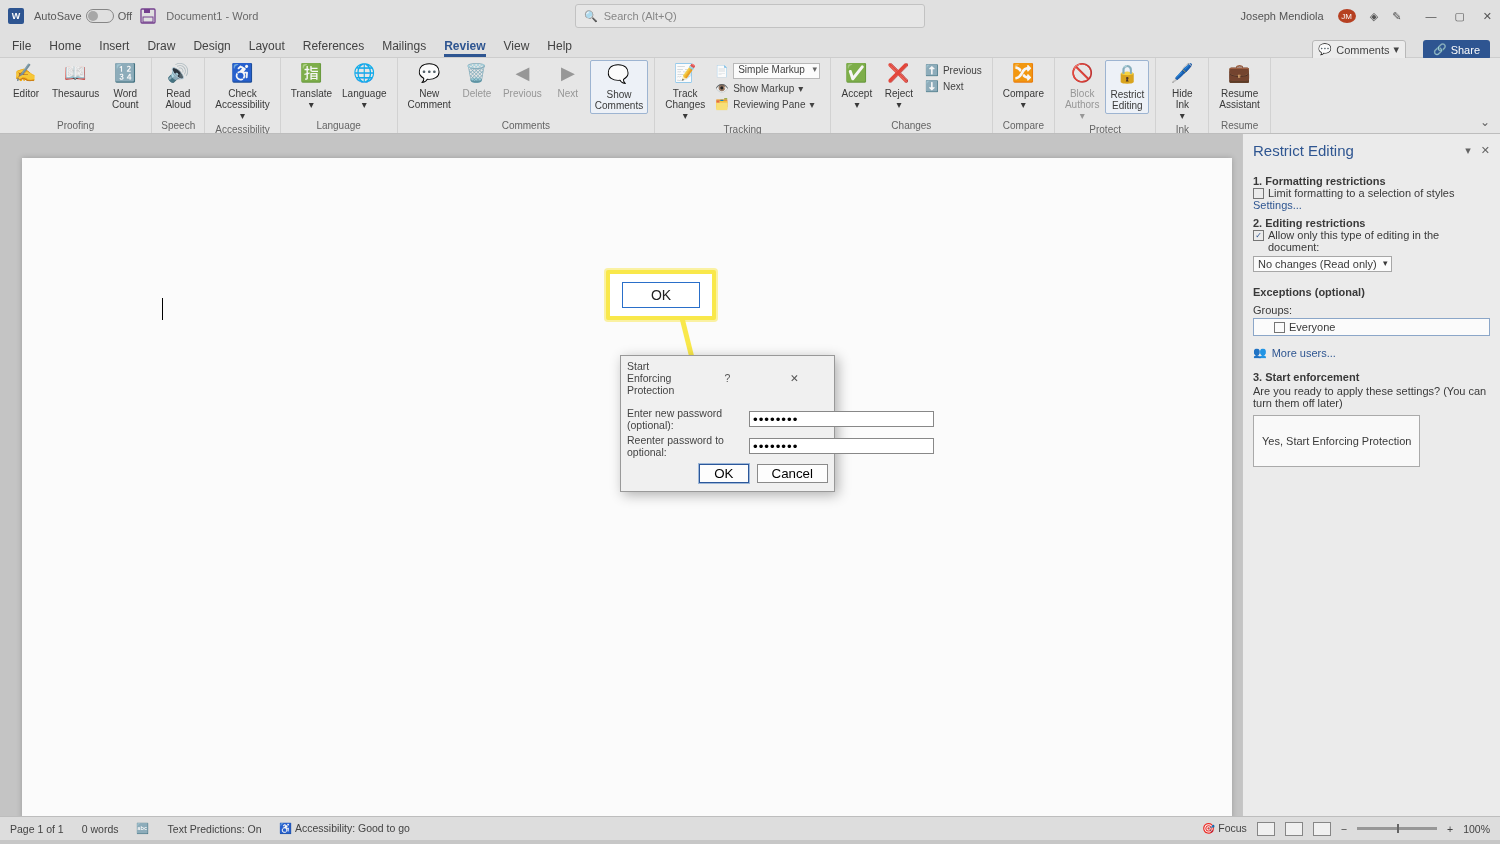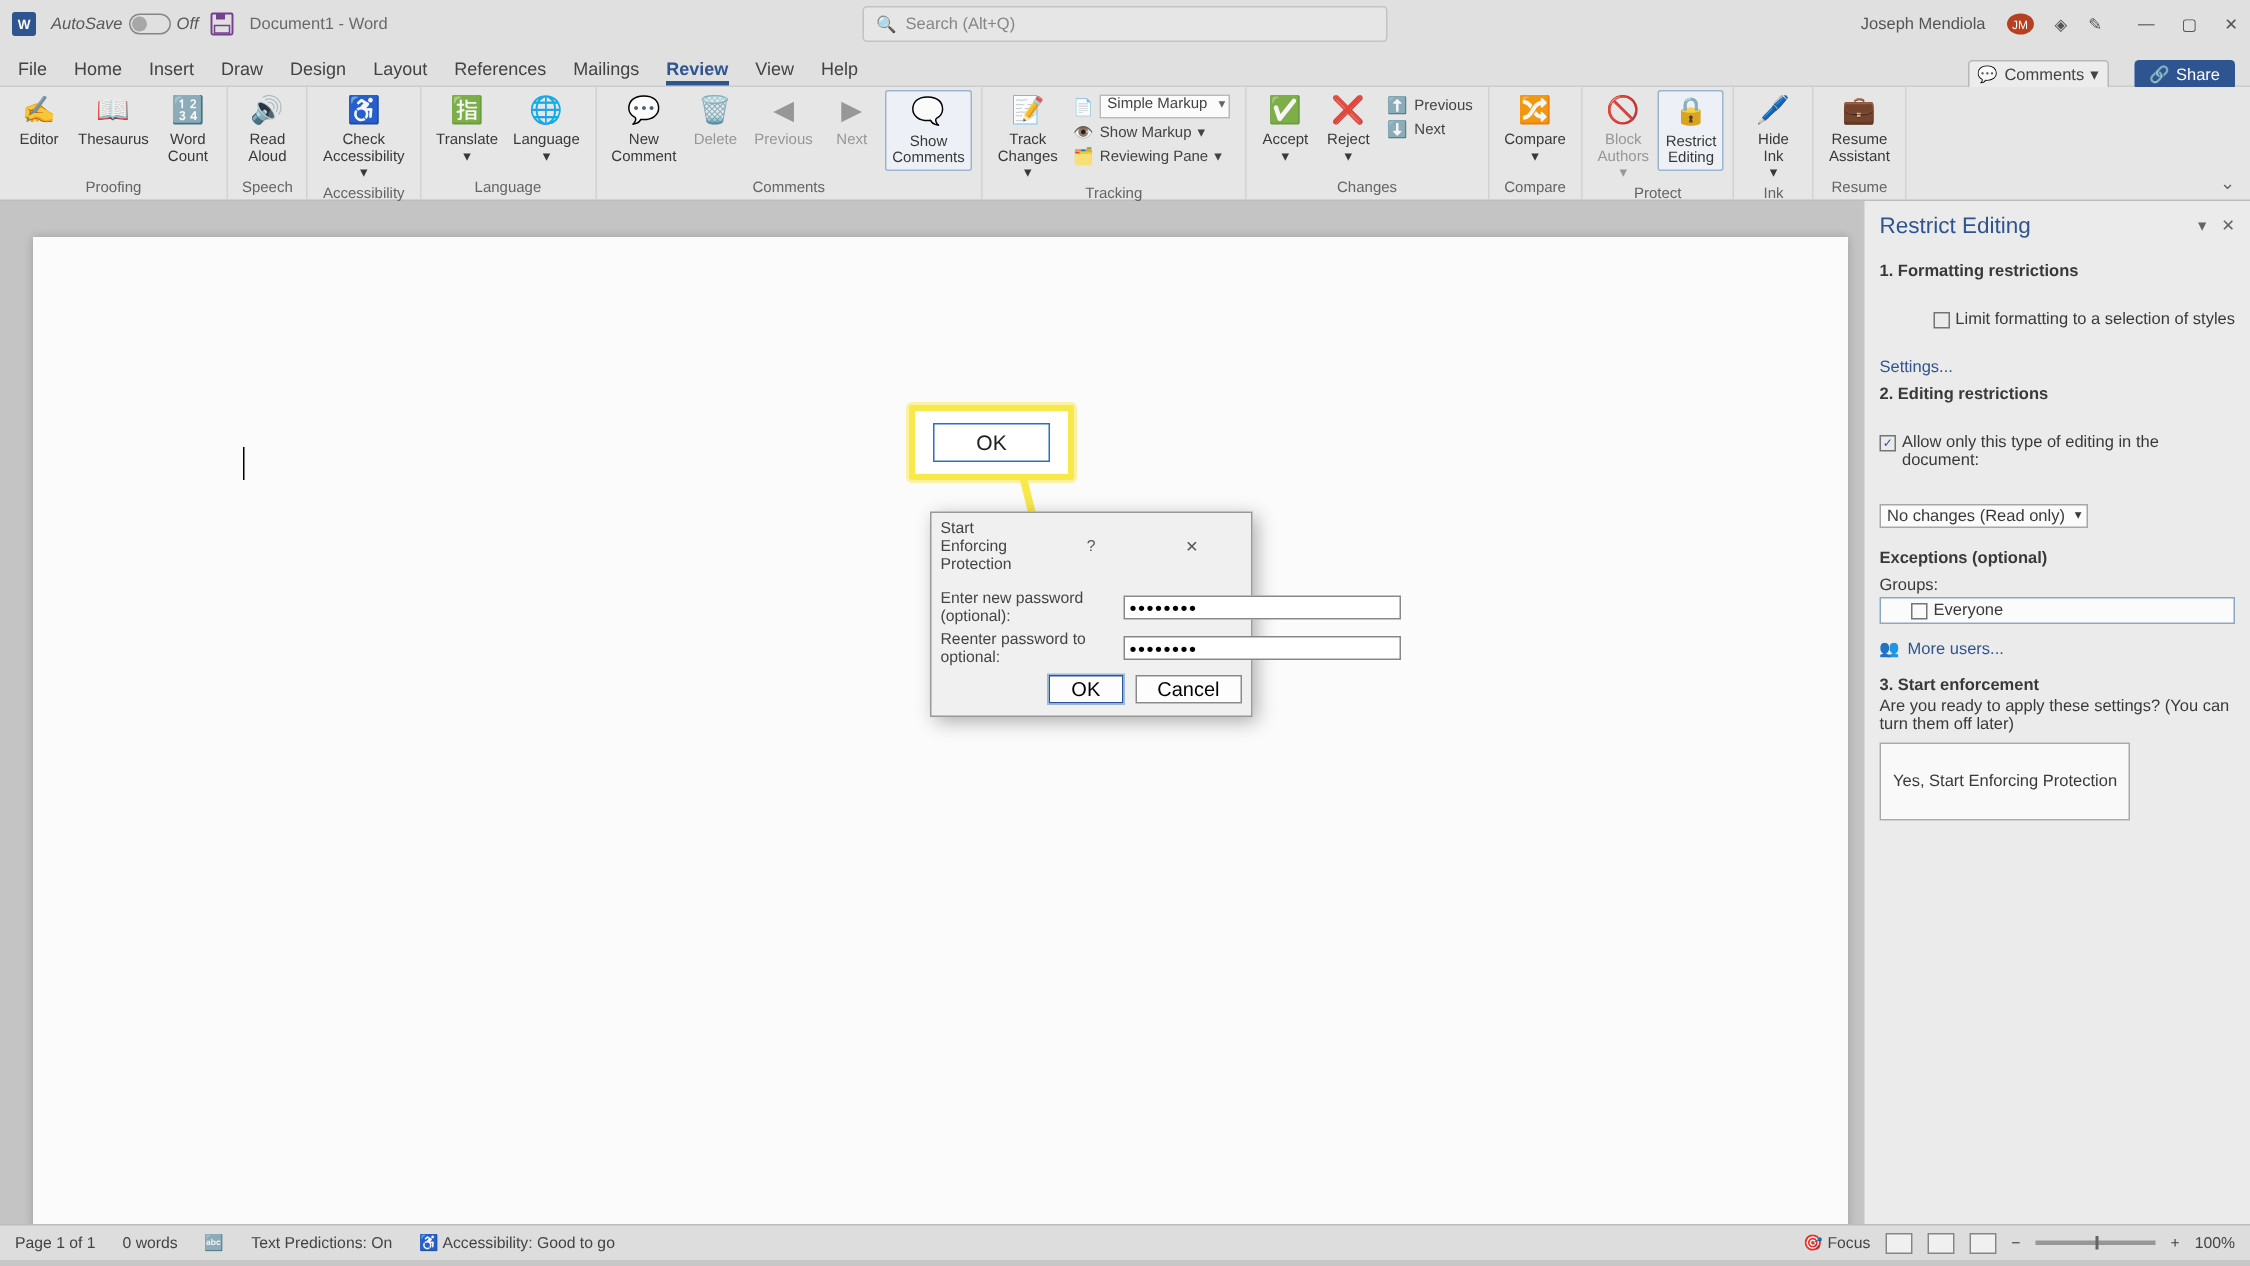--- a/index.html
+++ b/index.html
@@ -1,21 +1,21 @@
 <!DOCTYPE html>
 <html><head>
 <meta charset="utf-8">
 <style>
 * { margin: 0; padding: 0; box-sizing: border-box; font-family: "Segoe UI", Arial, sans-serif; }
 body { background: #c7c7c7; width: 1500px; height: 844px; overflow: hidden; position: relative; font-size: 11px; color: #444; }
 
 
 .titlebar { height: 32px; background: #e3e3e3; display: flex; align-items: center; padding: 0 8px; position: relative; }
 .word-icon { width: 16px; height: 16px; background: #2b579a; display: flex; align-items: center; justify-content: center; color: #fff; font-weight: bold; font-size: 9px; border-radius: 2px; margin-right: 10px; }
-.autosave { display: flex; align-items: center; gap: 4px; margin-right: 8px; color: #5a5a5a; font-style: italic; }
+.autosave { display: flex; align-items: center; gap: 4px; margin-right: 8px; color: #5a5a5a; }
 .autosave-toggle { width: 28px; height: 14px; border: 1px solid #888; border-radius: 7px; position: relative; }
 .autosave-toggle::after { content: ""; position: absolute; left: 1px; top: 1px; width: 10px; height: 10px; border-radius: 50%; background: #aaa; }
 .save-icon { width: 16px; height: 16px; color: #7b3f98; margin-right: 10px; }
 .doc-title { color: #6b6b6b; }
 .search-box { position: absolute; left: 50%; transform: translateX(-50%); width: 350px; height: 24px; background: #eaeaea; border: 1px solid #c5c5c5; border-radius: 3px; display: flex; align-items: center; padding: 0 8px; gap: 6px; color: #888; }
 .title-right { margin-left: auto; display: flex; align-items: center; gap: 14px; color: #555; }
 .user-badge { width: 18px; height: 14px; border-radius: 50%; background: #c43e1c; color: #fff; font-size: 8px; display: flex; align-items: center; justify-content: center; }
 .win-controls { display: flex; gap: 18px; margin-left: 10px; }
 
 
@@ -48,37 +48,37 @@
 .page { background: #fff; width: 100%; height: 100%; box-shadow: 0 0 6px rgba(0,0,0,.2); position: relative; }
 .cursor-line { position: absolute; left: 140px; top: 140px; width: 1px; height: 22px; background: #000; }
 
 
 .task-pane { width: 258px; background: #efefef; border-left: 1px solid #c9c9c9; display: flex; flex-direction: column; font-size: 11px; color:#3a3a3a;}
 .pane-header { padding: 8px 10px 6px; display: flex; align-items: center; }
 .pane-title { font-size: 15px; color:#2b579a; flex:1; }
 .pane-header .icns{display:flex; gap:10px; color:#666;}
 .pane-body { padding: 4px 10px; overflow:auto; }
 .sect-title { font-weight: bold; margin-top: 6px; }
-.chk-row { display:flex; align-items:flex-start; gap:4px; margin:20px 0;justify-content:flex-end; }
+.chk-row { display:flex; align-items:flex-start; gap:4px; margin:0 0; }
 .chk{ width:11px; height:11px; border:1px solid #777; margin-top:1px; flex-shrink:0; display:flex; align-items:center; justify-content:center; font-size:8px; color:#2b579a;}
 .chk.checked::after{content:"✓";}
 .link { color:#2b579a; cursor:pointer; }
 .select-box{ border:1px solid #aaa; background:#fff; padding:1px 14px 1px 4px; position:relative; margin-top:3px; display:inline-block;}
 .select-box::after{content:"▾"; position:absolute; right:3px; top:1px; font-size:9px;}
 .groups-box{border:1px solid #8aa9cf; background:#fff; padding:2px 20px; margin-top:2px; display:flex; align-items:center; gap:4px;}
 .enforce-btn{border:1px solid #adadad; background:#fdfdfd; padding:19px 8px; margin-top:6px; cursor:pointer; display:inline-block;}
 .more-users{display:flex; gap:5px; align-items:center; margin-top:10px; color:#2b579a; cursor:pointer;}
 
 
 .statusbar { position: absolute; bottom: 4px; left: 0; right: 0; height: 24px; background: #e0e0e0; border-top: 1px solid #c0c0c0; display: flex; align-items: center; padding: 0 10px; font-size: 10.5px; color: #444; gap: 18px; }
 .statusbar .right { margin-left: auto; display:flex; align-items:center; gap:10px;}
 .zoom-slider{width:80px; height:3px; background:#999; position:relative;}
 .zoom-slider::before{content:""; position:absolute; left:50%; top:-3px; width:2px; height:9px; background:#666;}
 .view-btn{width:18px; height:14px; border:1px solid #888; background:#f4f4f4;}
-.dialog { position: absolute; left: 620px; top: 341px; width: 215px; background: #f0f0f0; border: 1px solid #999; box-shadow: 3px 3px 12px rgba(0,0,0,.3); font-size: 10.5px; }
+.dialog { position: absolute; left: 620px; top: 355px; width: 215px; background: #f0f0f0; border: 1px solid #999; box-shadow: 3px 3px 12px rgba(0,0,0,.3); font-size: 10.5px; }
 .dialog-title { padding: 4px 6px; display:flex; align-items:center; }
 .dialog-title span{flex:1;}
 .dialog-title .dlg-icn{width:16px; text-align:center; cursor:pointer; color:#555;}
 .dialog-body { padding: 4px 6px 8px; }
 .dlg-row { display:flex; align-items:center; margin:3px 0; }
 .dlg-row label{flex:0 0 122px;}
 .dlg-input{flex:1; border:1px solid #888; background:#fff; height:16px; padding:0 3px; font-family:inherit; letter-spacing:1px;}
 .dlg-buttons{display:flex; justify-content:flex-end; gap:8px; margin-top:6px;}
 .dlg-btn{border:1px solid #8a8a8a; background:#fdfdfd; padding:1px 14px; cursor:pointer;}
 .dlg-btn.primary{border:1px solid #2b579a; outline:1px solid #9db7d8;}

